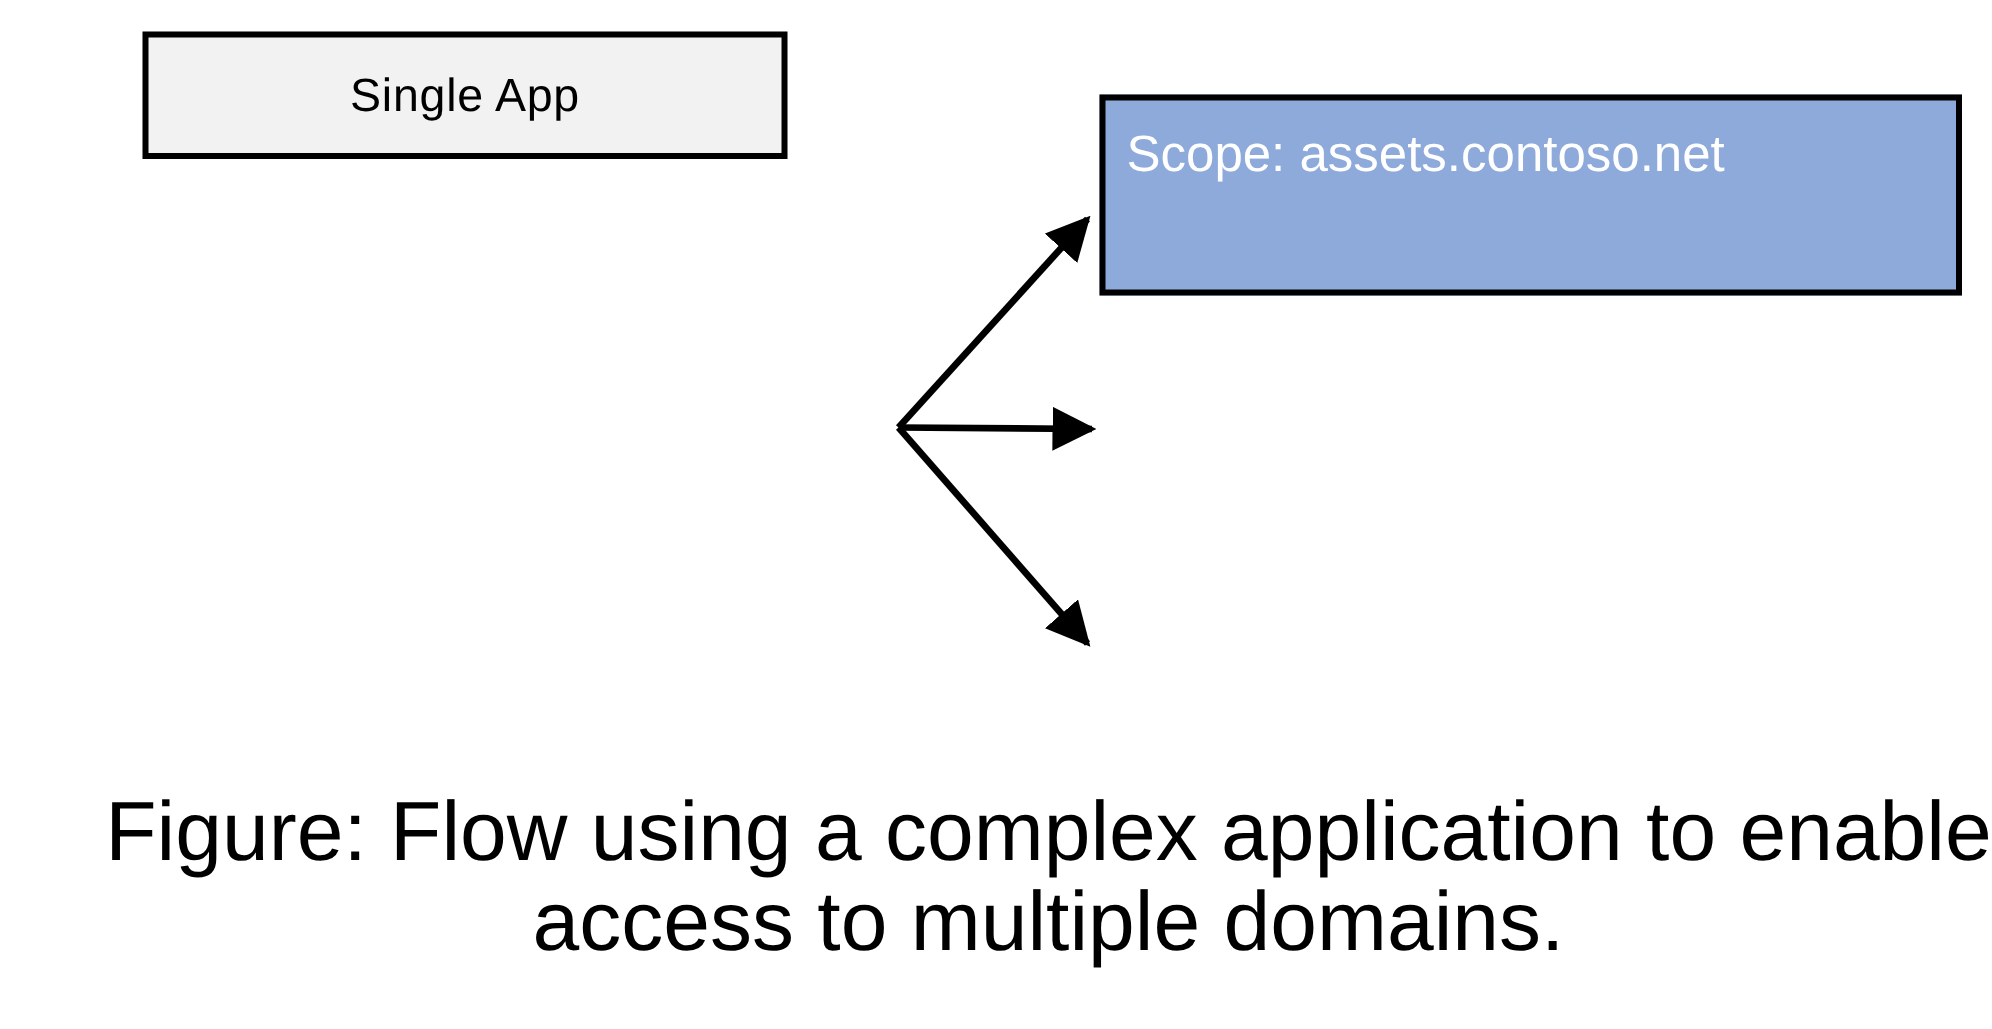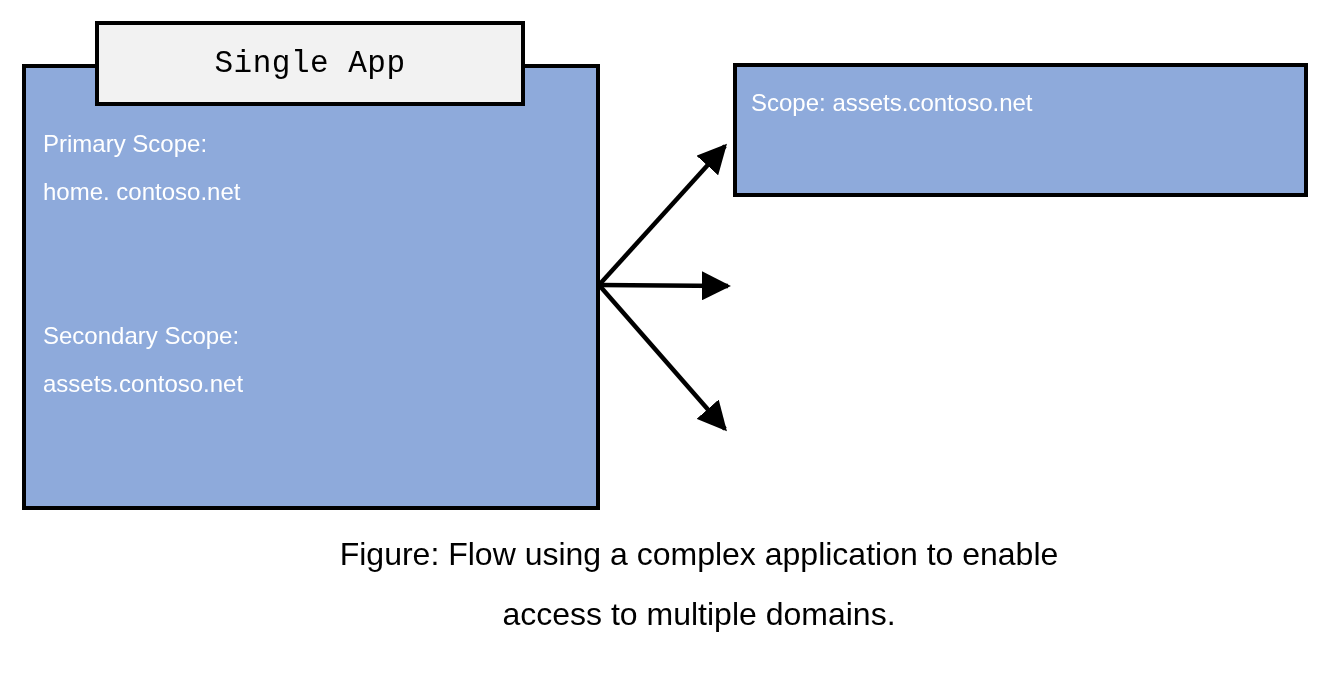--- a/index.html
+++ b/index.html
@@ -25,42 +25,41 @@
     left: 22px;
     top: 64px;
     width: 578px;
     height: 446px;
   }
   .main-box .box-text {
     padding: 52px 20px 0 17px;
   }
   .box-text {
     color: var(--text-on-blue);
-    font-size: 24px;
+    font-size: 34px;
     line-height: 48px;
     white-space: pre-line;
   }
   .title-box {
     position: absolute;
     box-sizing: border-box;
     left: 95px;
     top: 21px;
     width: 430px;
     height: 85px;
     background: var(--title-fill);
     border: 4px solid var(--box-border);
     display: flex;
     align-items: center;
     justify-content: center;
   }
   .title-box .title-text {
     color: #000000;
     font-size: 31px;
     letter-spacing: 0.5px;
-    font-family: Liberation Mono, monospace;
   }
   .scope-box {
     left: 733px;
     width: 575px;
   }
   .scope-box .box-text {
     padding: 12px 14px 0 14px;
   }
   .scope-box-1 { top: 63px;  height: 134px; }
   .scope-box-2 { top: 218px; height: 135px; }
@@ -83,38 +82,30 @@
   }
   .caption {
     position: absolute;
     left: 0;
     top: 524px;
     width: 1328px;
     padding-left: 70px;
     box-sizing: border-box;
     text-align: center;
     color: var(--caption-text);
-    font-size: 32px;
+    font-size: 56px;
     line-height: 60px;
     white-space: pre-line;
   }
 </style>
 </head>
 <body>
 
 <div class="canvas">
 
-  <div class="box main-box">
-    <div class="box-text">Primary Scope:
-home. contoso.net
-
-
-Secondary Scope:
-assets.contoso.net</div>
-  </div>
 
   <div class="title-box">
     <span class="title-text">Single App</span>
   </div>
 
   <div class="box scope-box scope-box-1">
     <div class="box-text">Scope: assets.contoso.net</div>
   </div>
 
 

